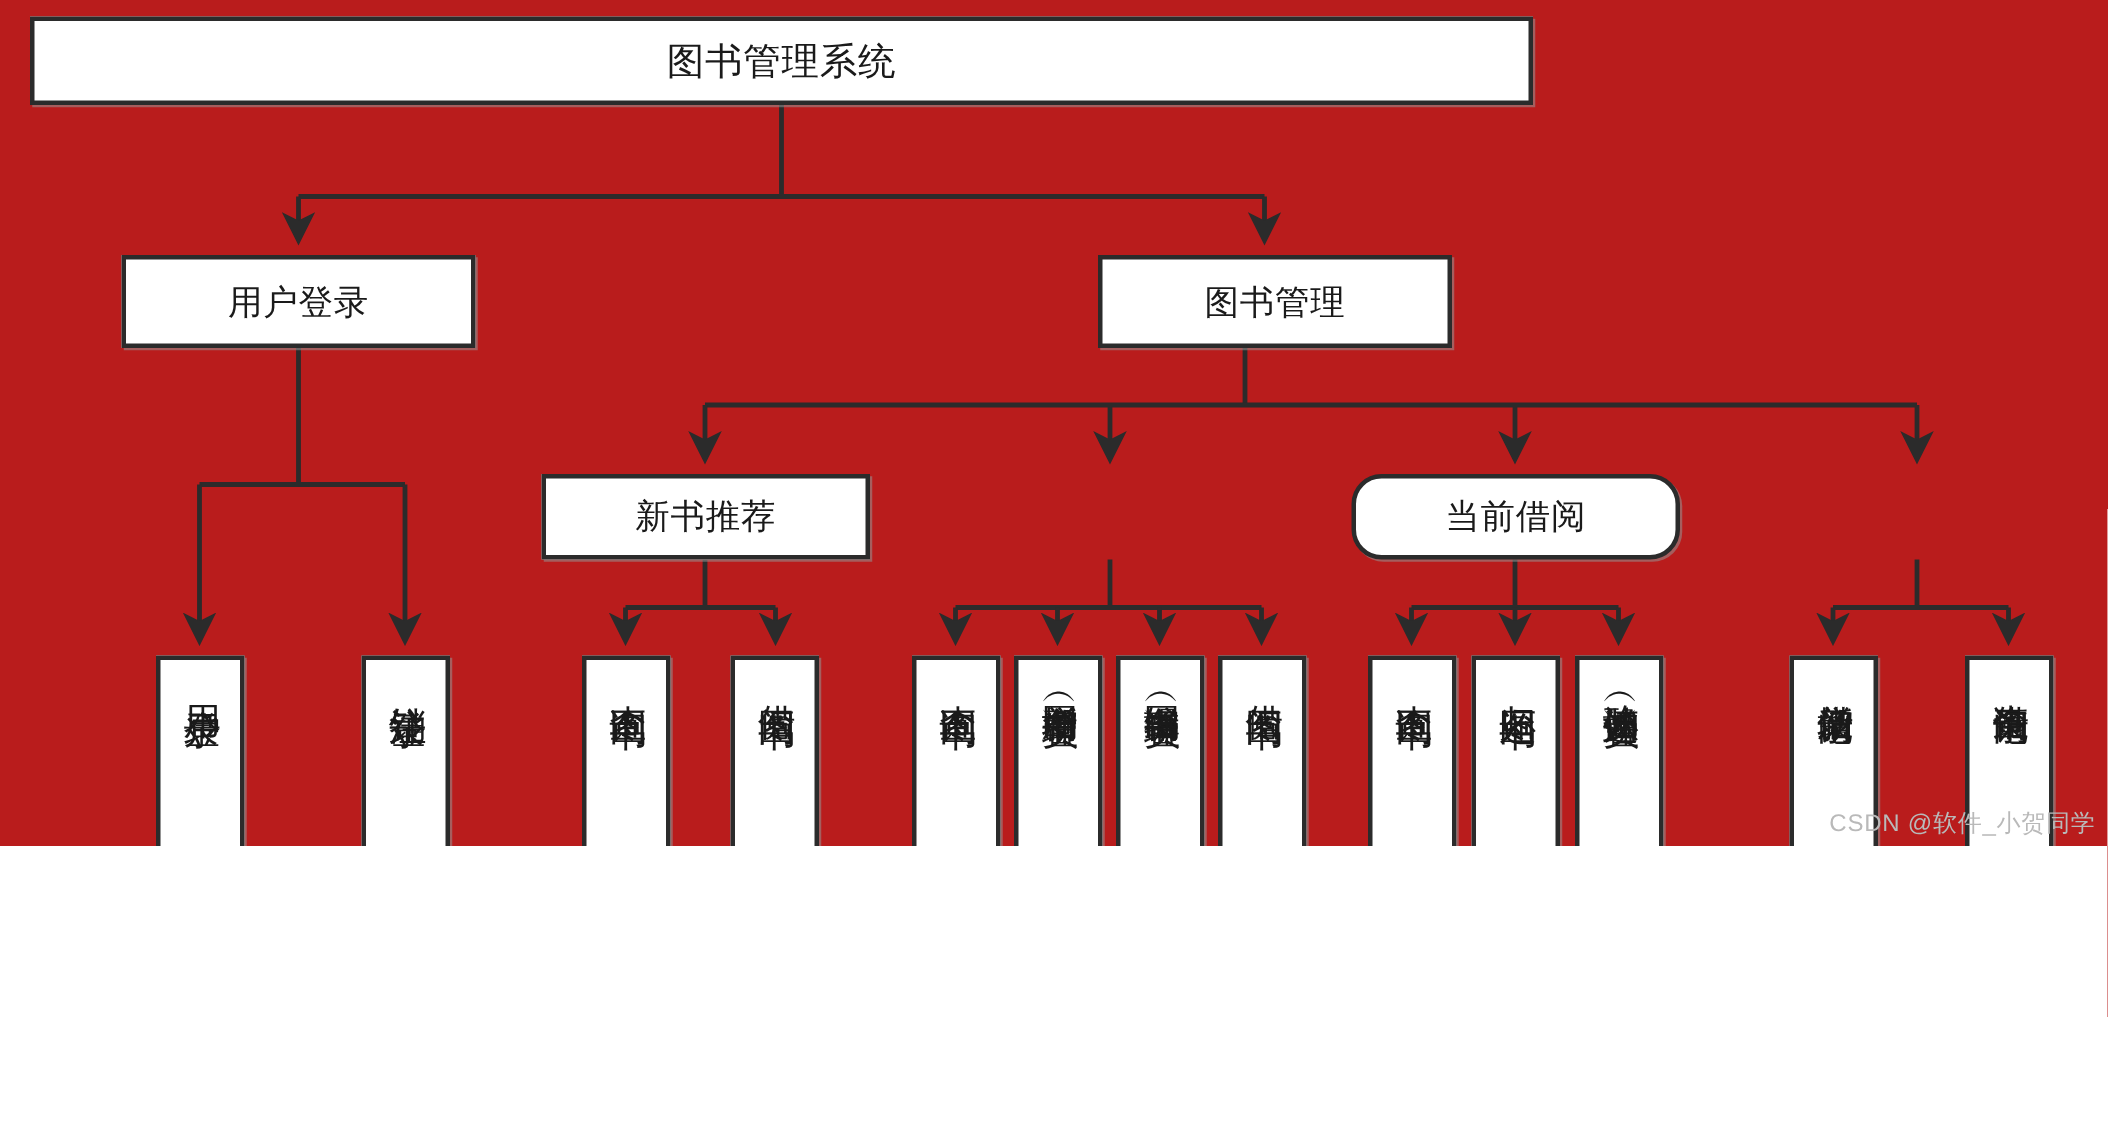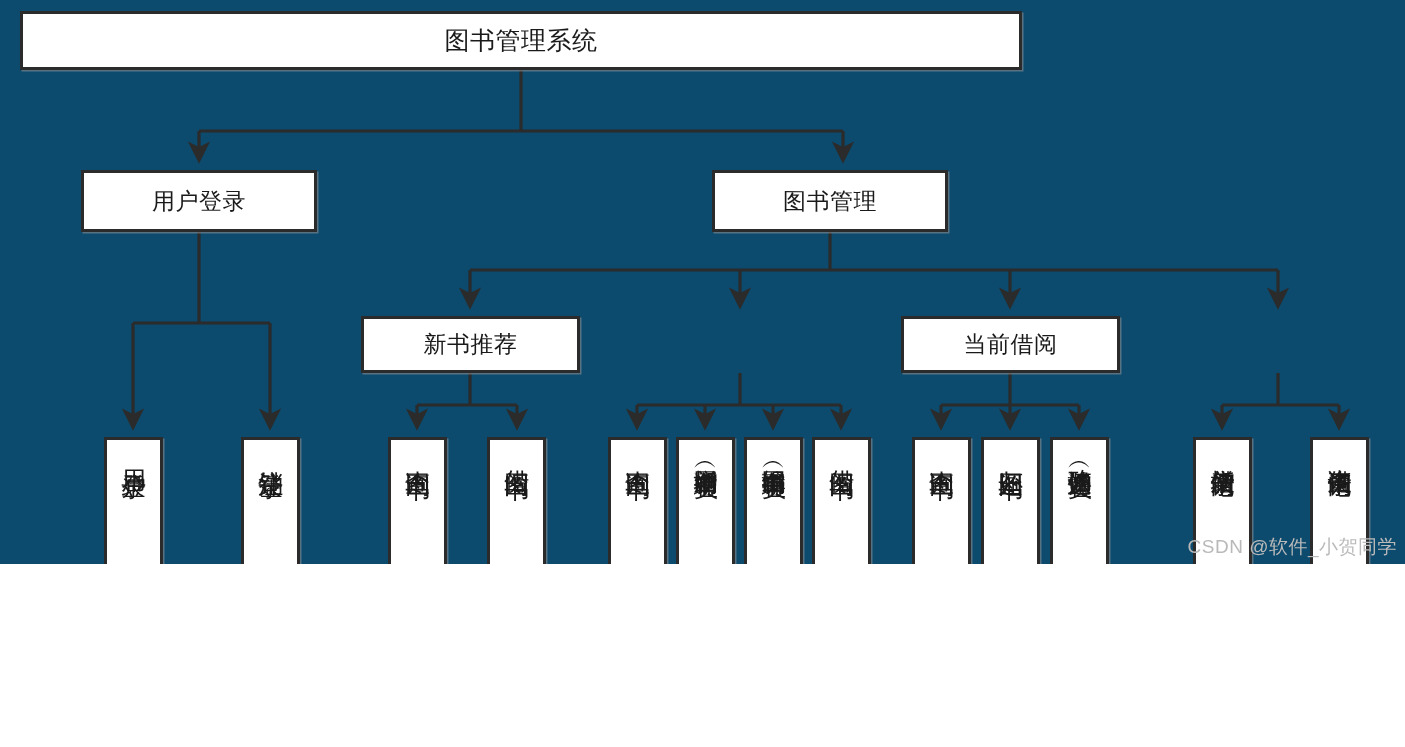--- a/index.html
+++ b/index.html
@@ -7,21 +7,21 @@
     padding: 0;
     background: #ffffff;
   }
   body {
     font-family: "Liberation Sans", "DejaVu Sans", sans-serif;
   }
   #canvas {
     position: relative;
     width: 1405px;
     height: 564px;
-    background: #0c4a6e;
+    background: #b91c1c;
     overflow: hidden;
   }
   svg.wires {
     position: absolute;
     left: 0;
     top: 0;
     width: 1405px;
     height: 747px;
     pointer-events: none;
   }
@@ -57,21 +57,21 @@
     font-size: 25px;
     line-height: 1.18;
     letter-spacing: 2px;
     white-space: nowrap;
   }
   .n-v.tall .lbl { font-size: 24px; letter-spacing: 1px; }
   .watermark {
     position: absolute;
     right: 8px;
     bottom: 4px;
-    font-size: 19px;
+    font-size: 16px;
     color: #b9b9b9;
     letter-spacing: 0.5px;
     white-space: nowrap;
   }
 </style>
 </head>
 <body>
 
 <div id="canvas">
 
@@ -125,28 +125,28 @@
     </g>
   </svg>
 
   <div class="node n-root" style="left:20px; top:11px; width:1002px; height:59px;">
     <span class="lbl">图书管理系统</span>
   </div>
 
   <div class="node n-h" style="left:81px; top:170px; width:236px; height:62px;">
     <span class="lbl">用户登录</span>
   </div>
-  <div class="node n-h" style="left:712px; top:170px; width:236px; height:62px;">
+  <div class="node n-h" style="left:732px; top:170px; width:236px; height:62px;">
     <span class="lbl">图书管理</span>
   </div>
 
   <div class="node n-h" style="left:361px; top:316px; width:219px; height:57px;">
     <span class="lbl">新书推荐</span>
   </div>
-  <div class="node n-h" style="left:901px; top:316px; width:219px; height:57px;">
+  <div class="node n-h" style="left:901px; top:316px; width:219px; height:57px;border-radius:20px;">
     <span class="lbl">当前借阅</span>
   </div>
 
   <div class="node n-v" style="left:104px; top:437px; width:59px; height:296px;">
     <span class="lbl">用户登录</span>
   </div>
   <div class="node n-v" style="left:241px; top:437px; width:59px; height:296px;">
     <span class="lbl">注销登录</span>
   </div>
 

